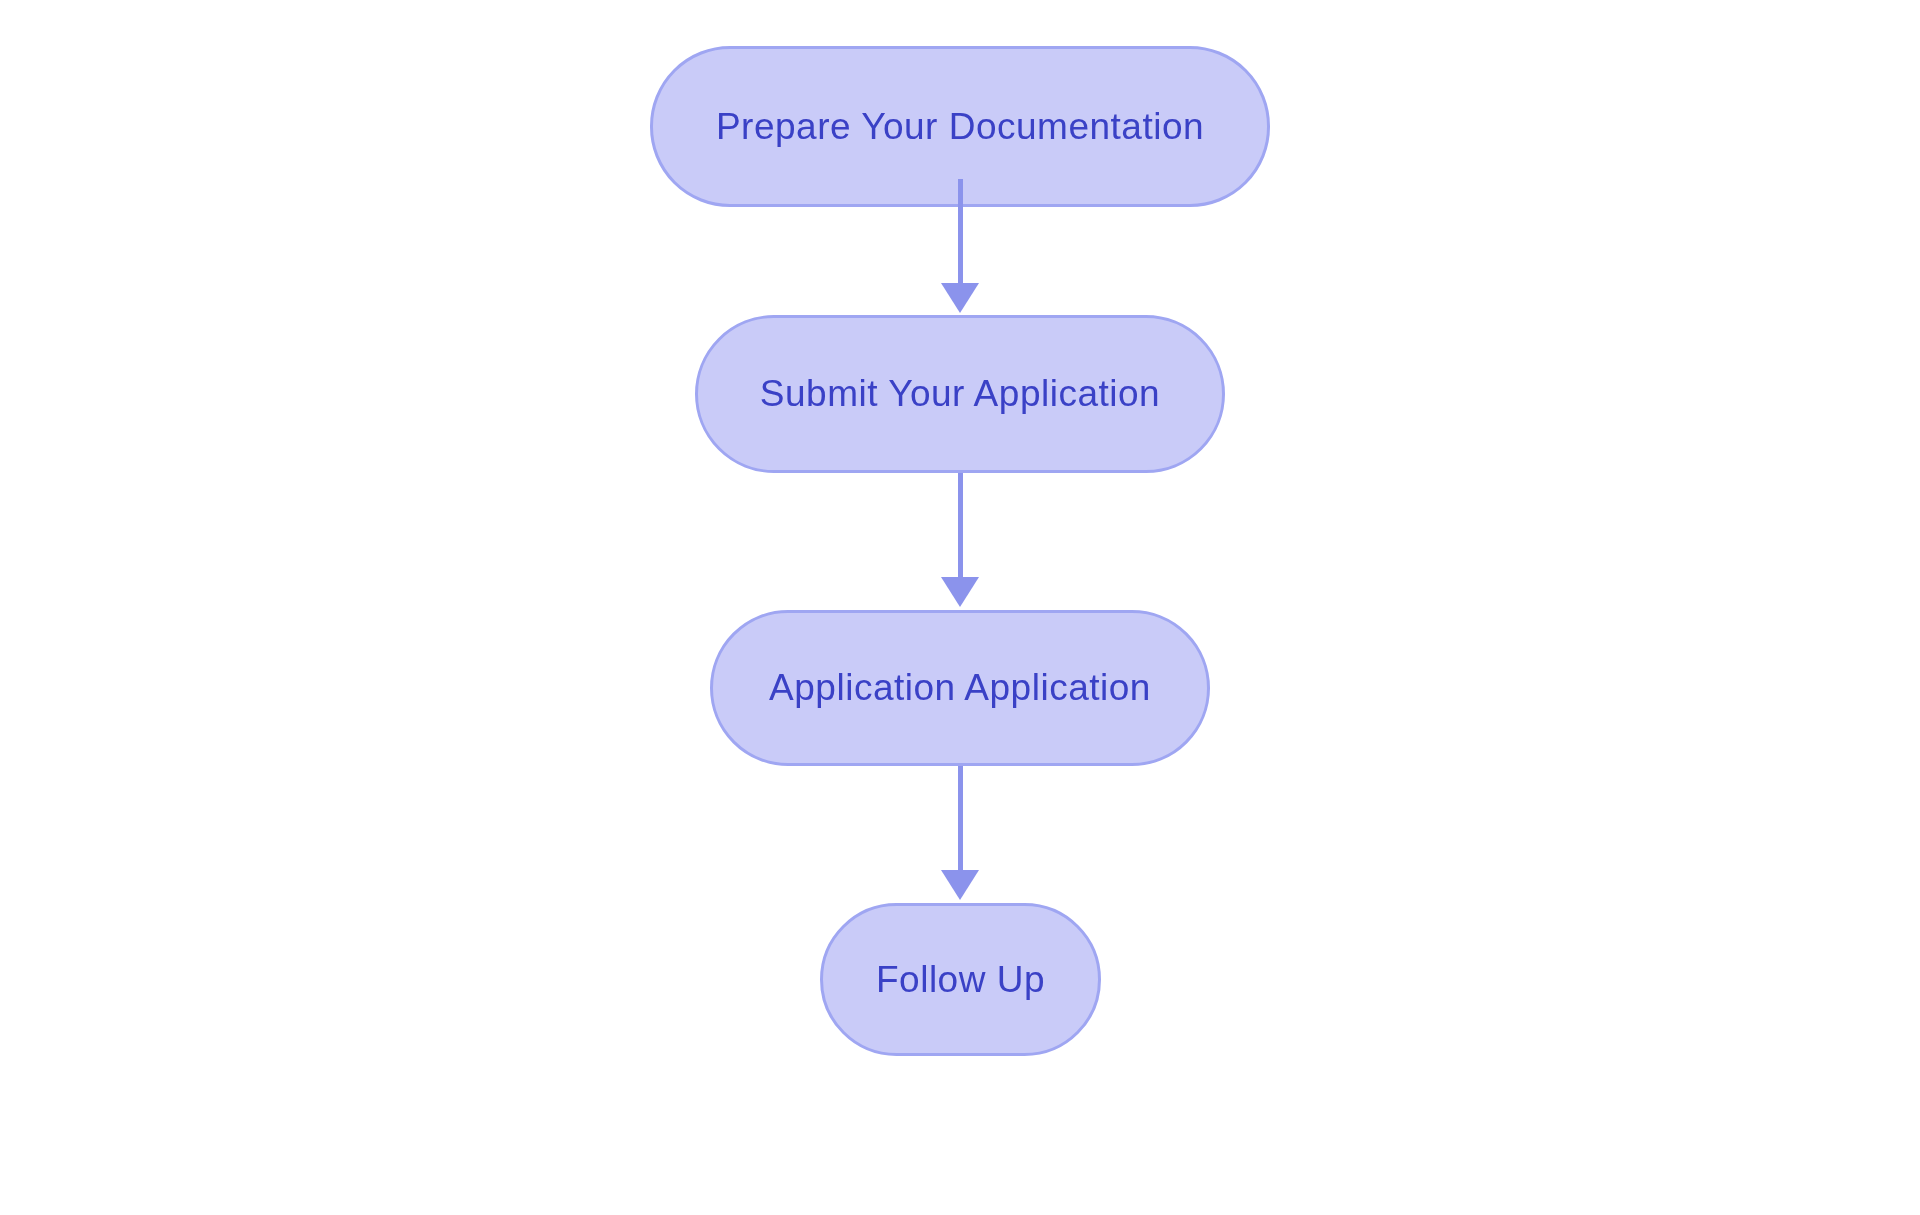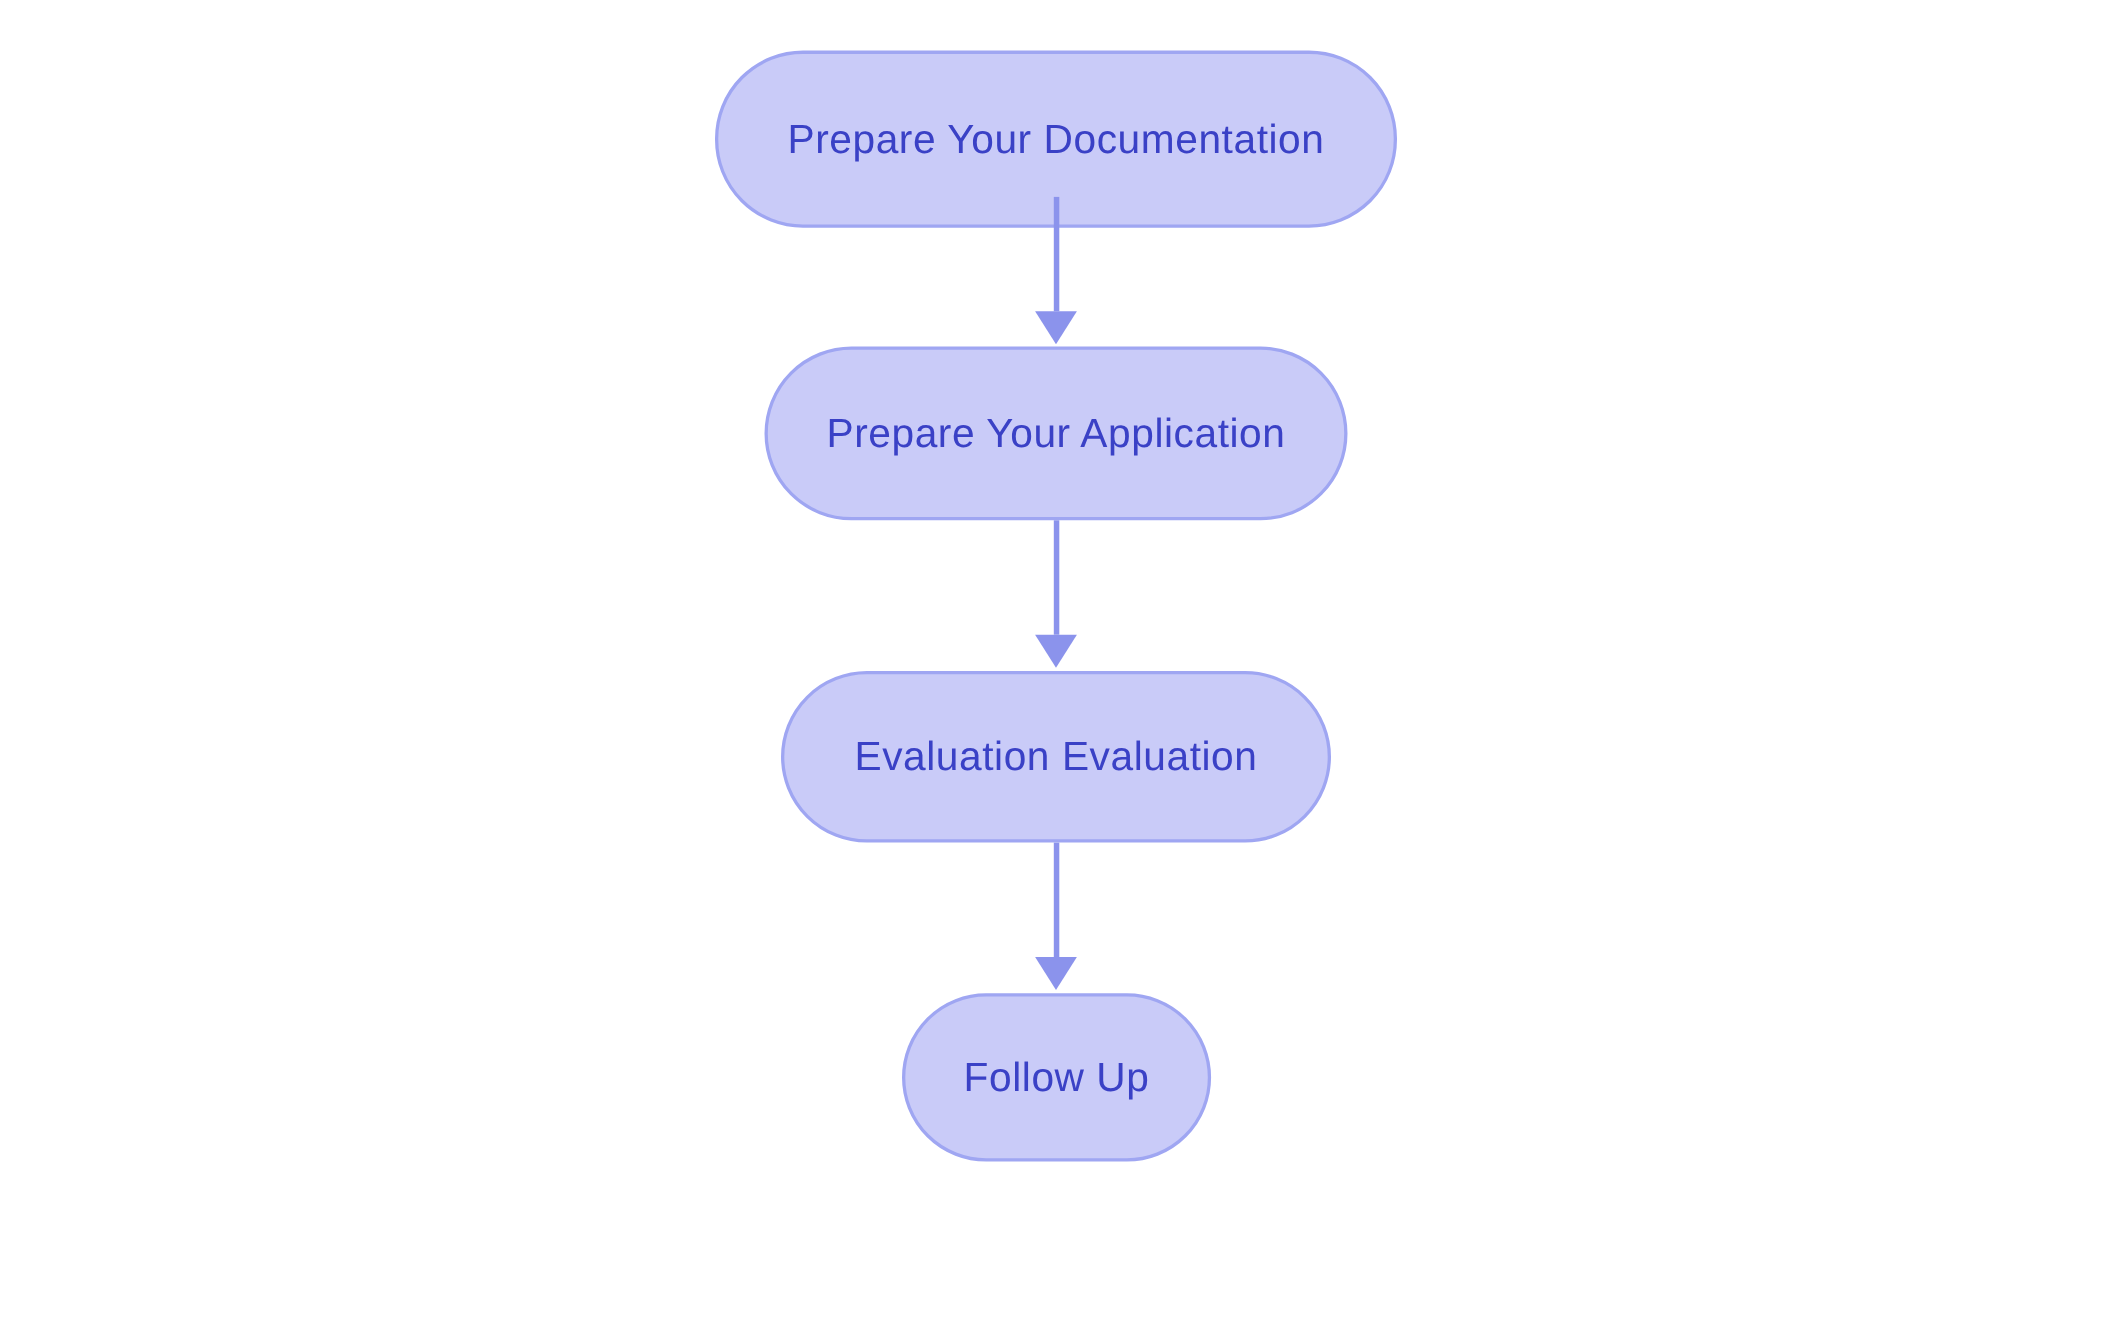--- a/index.html
+++ b/index.html
@@ -77,30 +77,30 @@
   <div class="node node-1">
     <span class="node-label">Prepare Your Documentation</span>
   </div>
 
   <div class="arrow arrow-1">
     <div class="arrow-shaft"></div>
     <div class="arrow-head"></div>
   </div>
 
   <div class="node node-2">
-    <span class="node-label">Prepare Your Application</span>
+    <span class="node-label">Submit Your Application</span>
   </div>
 
   <div class="arrow arrow-2">
     <div class="arrow-shaft"></div>
     <div class="arrow-head"></div>
   </div>
 
   <div class="node node-3">
-    <span class="node-label">Evaluation Evaluation</span>
+    <span class="node-label">Application Application</span>
   </div>
 
   <div class="arrow arrow-3">
     <div class="arrow-shaft"></div>
     <div class="arrow-head"></div>
   </div>
 
   <div class="node node-4">
     <span class="node-label">Follow Up</span>
   </div>

